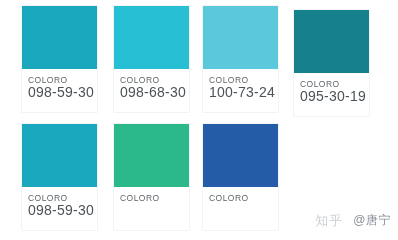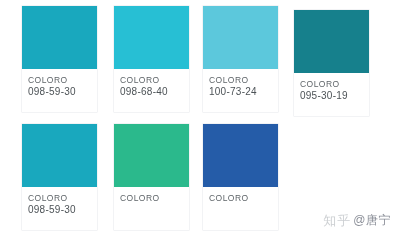--- a/index.html
+++ b/index.html
@@ -66,34 +66,34 @@
   }
 
   .swatch-brand {
     font-size: 8.5px;
     line-height: 11px;
     letter-spacing: 0.45px;
     color: #5f6569;
     white-space: nowrap;
   }
   .swatch-code {
-    font-size: 10px;
+    font-size: 14px;
     line-height: 12px;
     letter-spacing: 0.25px;
     color: #4c5256;
     white-space: nowrap;
   }
 
   .watermark {
     position: absolute;
     right: 7px;
     bottom: 9px;
     display: flex;
     align-items: center;
-    gap: 2px;
+    gap: 10px;
     opacity: 0.5;
   }
   .watermark-logo {
     font-size: 13px;
     line-height: 15px;
     color: #9aa0a6;
     letter-spacing: 1px;
   }
   .watermark-user {
     font-size: 12px;
@@ -114,21 +114,21 @@
       <div class="swatch-meta">
         <div class="swatch-brand">COLORO</div>
         <div class="swatch-code">098-59-30</div>
       </div>
     </div>
 
     <div class="swatch-card col-1">
       <span class="swatch-color" style="background: rgb(39, 191, 212);"></span>
       <div class="swatch-meta">
         <div class="swatch-brand">COLORO</div>
-        <div class="swatch-code">098-68-40</div>
+        <div class="swatch-code">098-68-30</div>
       </div>
     </div>
 
     <div class="swatch-card col-2">
       <span class="swatch-color" style="background: rgb(92, 200, 220);"></span>
       <div class="swatch-meta">
         <div class="swatch-brand">COLORO</div>
         <div class="swatch-code">100-73-24</div>
       </div>
     </div>

